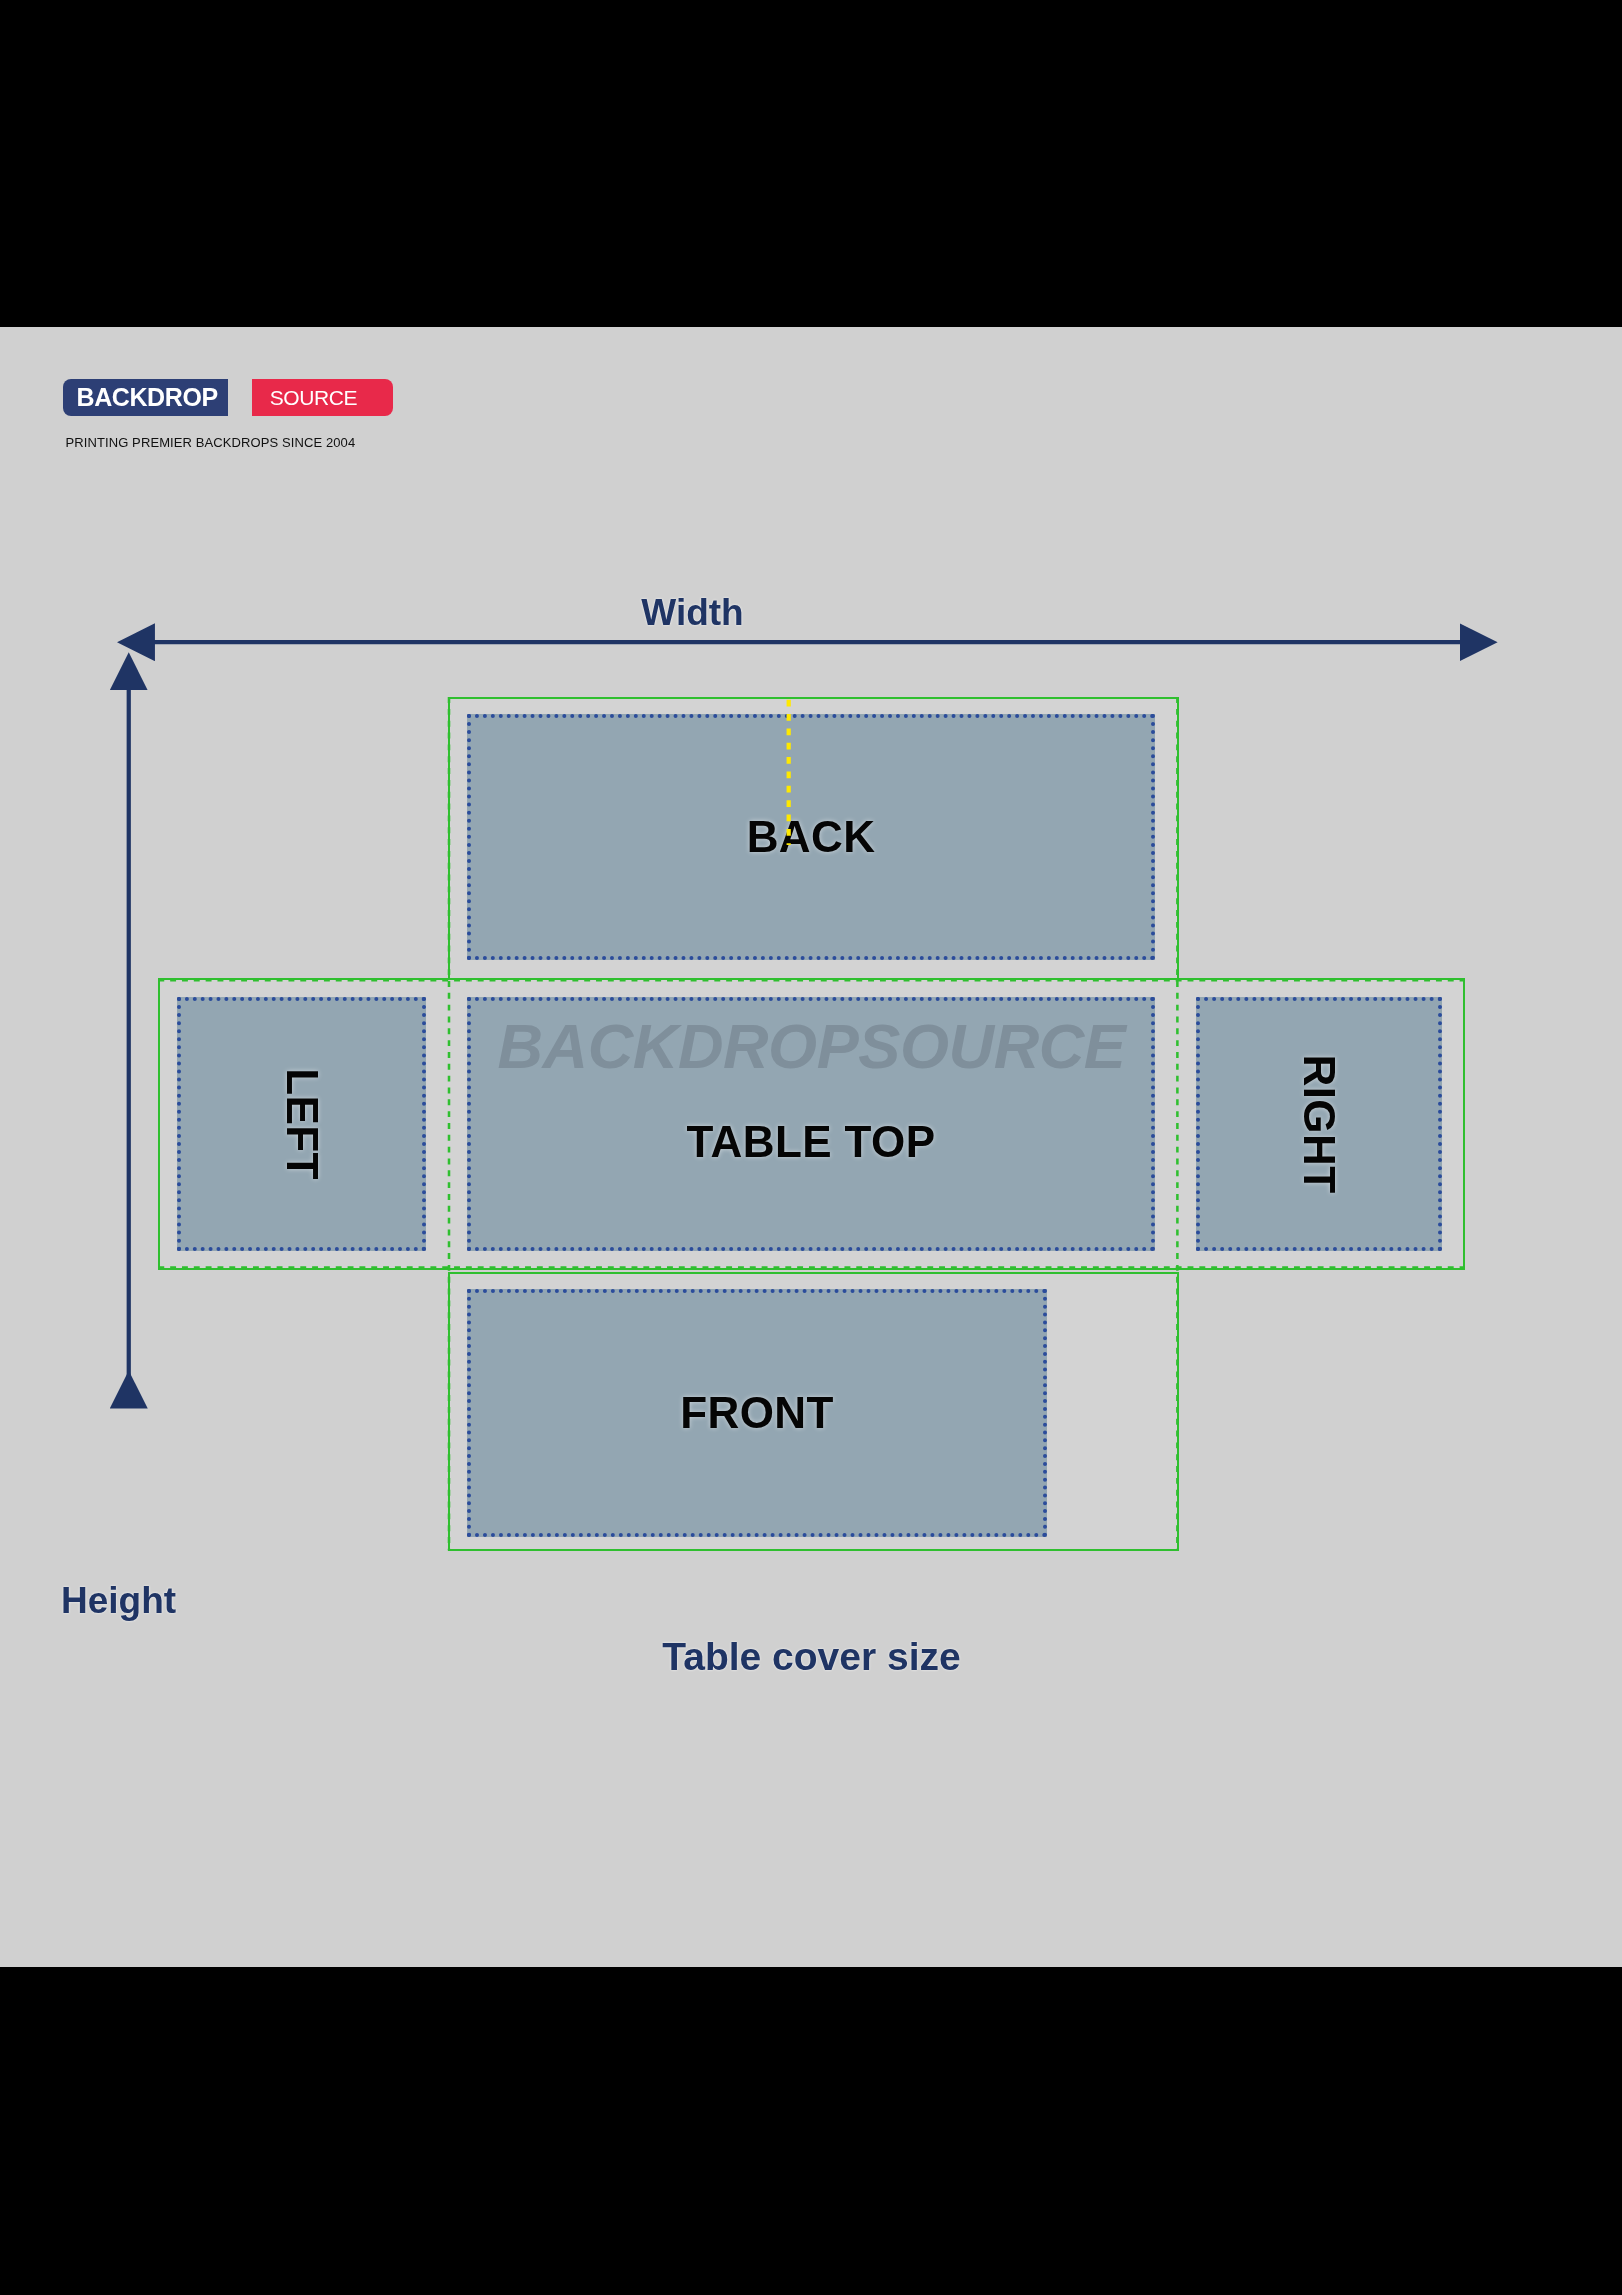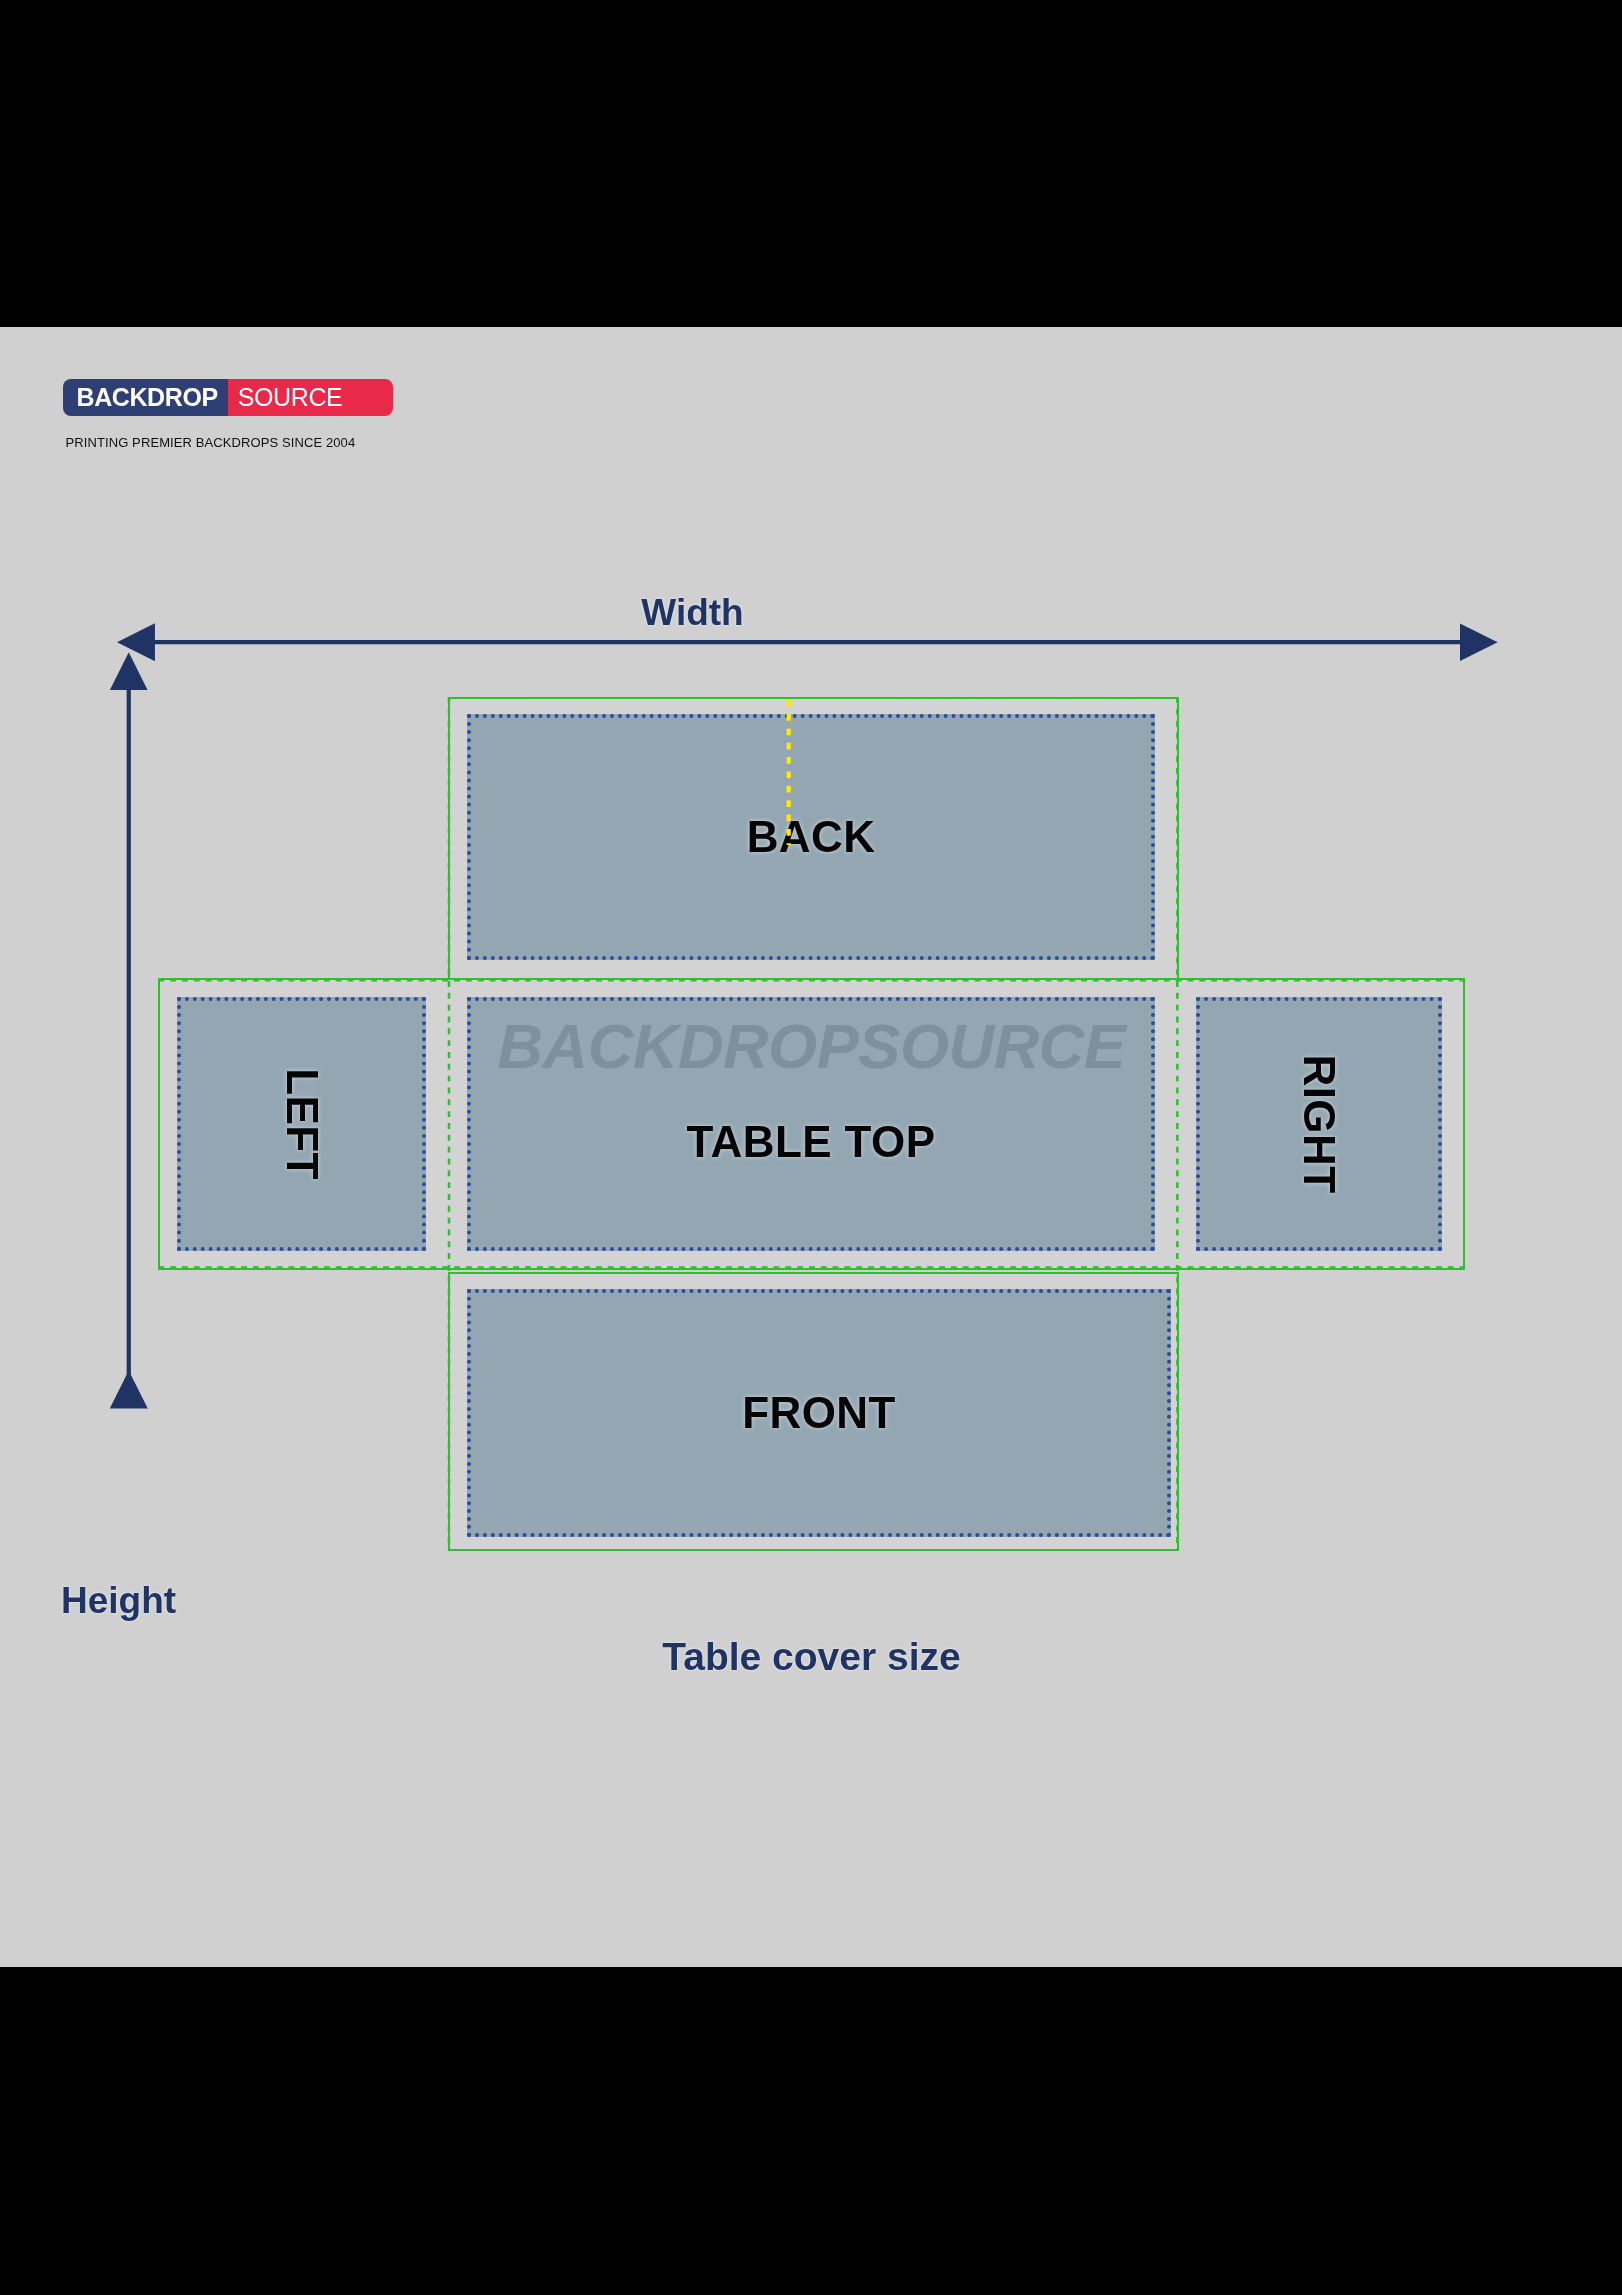--- a/index.html
+++ b/index.html
@@ -10,22 +10,22 @@
 
   
   #artboard{position:absolute;left:0;top:327px;width:1623px;height:1640px;
             background:#d0d0d0;}
 
   
   #logo{position:absolute;left:63px;top:379px;width:330px;}
   #logo-bar{display:flex;height:37px;border-radius:8px;overflow:hidden;width:330px;}
   #logo-left{background:#2d3f75;color:#fff;font-weight:bold;font-size:25px;
              letter-spacing:-0.4px;padding:0 10px 0 13.5px;display:flex;align-items:center;}
-  #logo-right{background:#e8294a;color:#fff;font-size:25px;letter-spacing:-0.4px;
-              padding:0 12px 0 10px;display:flex;align-items:center;flex:1;}
+  #logo-right{background:#e8294a;color:#fff;font-size:21px;letter-spacing:-0.4px;
+              padding:0 12px 0 18px;display:flex;align-items:center;flex:1;margin-left:24px;}
   #logo-tag{font-size:13px;color:#111;letter-spacing:0.1px;margin-top:19px;
             margin-left:2.5px;white-space:nowrap;font-weight:400;}
 
   
   .dimlabel{position:absolute;color:#1f3464;font-weight:bold;
             text-shadow:0 0 2.5px rgba(255,255,255,.85);}
   #width-label{left:0;top:592px;width:1385px;text-align:center;font-size:37px;}
   #height-label{left:61px;top:1568px;font-size:37px;margin-top:12px;}
 
   svg.overlay{position:absolute;left:0;top:0;width:1623px;height:2295px;
@@ -77,21 +77,21 @@
   </div>
 
   <div class="panel" style="left:467px;top:997px;width:688px;height:254px;">
     <span class="panel-label" style="margin-top:35px;">TABLE TOP</span>
   </div>
 
   <div class="panel" style="left:1196px;top:997px;width:246px;height:254px;">
     <span class="panel-label rot-label">RIGHT</span>
   </div>
 
-  <div class="panel" style="left:467px;top:1289px;width:704px;height:248px;">
+  <div class="panel" style="left:467px;top:1289px;width:580px;height:248px;">
     <span class="panel-label">FRONT</span>
   </div>
 
   <div id="watermark">BACKDROPSOURCE</div>
 
   <svg class="overlay" viewBox="0 0 1920 2716">
     <defs>
       <marker id="ahL" markerWidth="9" markerHeight="9" refX="8" refY="4.5" orient="auto" markerUnits="strokeWidth">
         <path d="M9,0 L9,9 L0,4.5 z" fill="#1f3464"></path>
       </marker>

